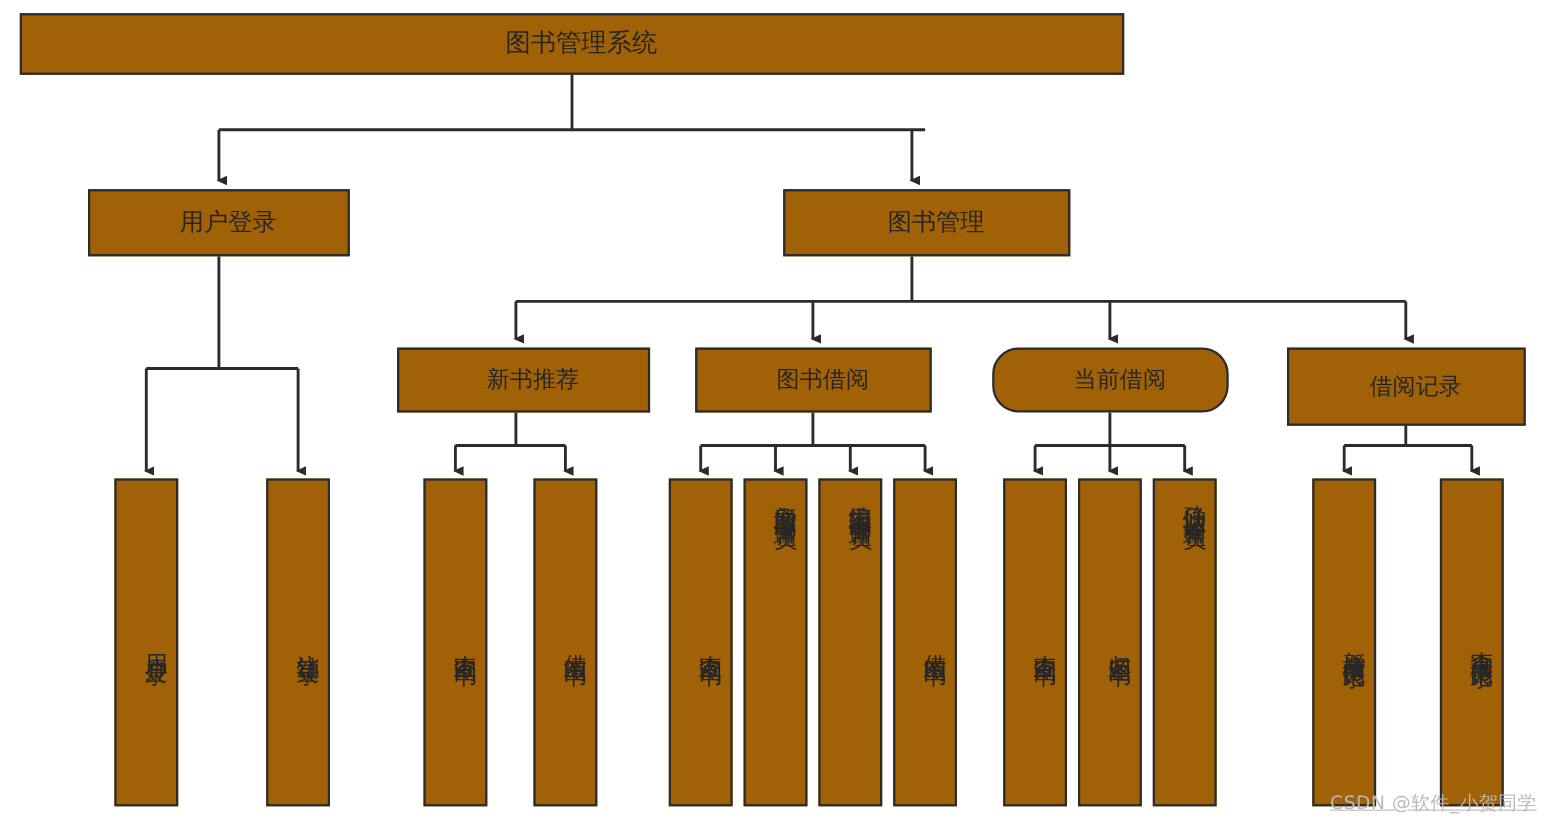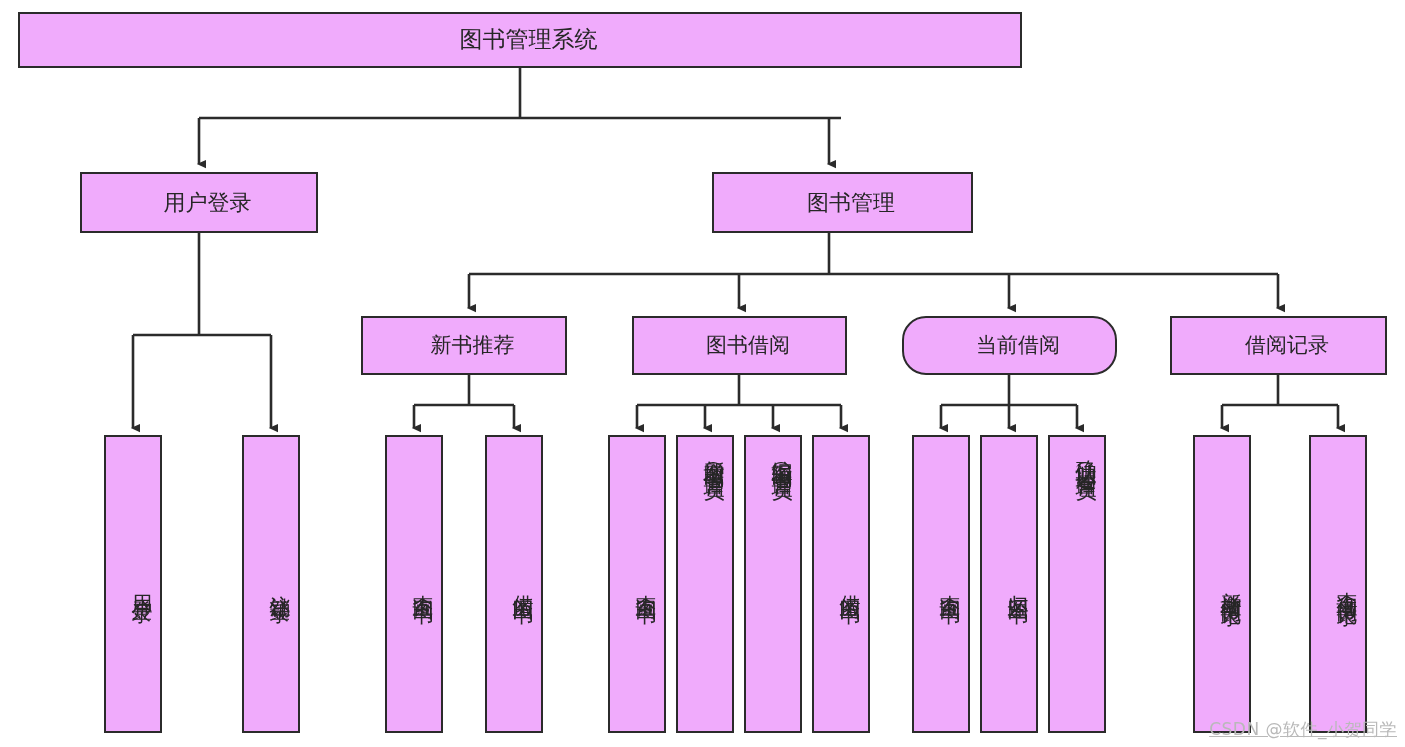--- a/index.html
+++ b/index.html
@@ -22,21 +22,21 @@
     position: absolute;
     left: 0;
     top: 0;
     width: 1405px;
     height: 747px;
     pointer-events: none;
   }
   .node {
     position: absolute;
     box-sizing: border-box;
-    background: #f0abfc;
+    background: #a16207;
     border: 2px solid #2b2b2b;
     display: flex;
     align-items: center;
     justify-content: center;
     z-index: 2;
     padding-left: 17px;
   }
   .node-label {
     color: #262626;
     text-align: center;
@@ -144,30 +144,30 @@
     <span class="node-label">图书管理系统</span>
   </div>
 
   <div class="node level-1" style="left:80px; top:172px; width:238px; height:61px;">
     <span class="node-label">用户登录</span>
   </div>
   <div class="node level-1" style="left:712px; top:172px; width:261px; height:61px;">
     <span class="node-label">图书管理</span>
   </div>
 
-  <div class="node level-2" style="left:361px; top:316px; width:206px; height:59px;">
+  <div class="node level-2" style="left:361px; top:316px; width:230px; height:59px;">
     <span class="node-label">新书推荐</span>
   </div>
   <div class="node level-2" style="left:632px; top:316px; width:215px; height:59px;">
     <span class="node-label">图书借阅</span>
   </div>
   <div class="node level-2" style="left:902px; top:316px; width:215px; height:59px;border-radius:24px;">
     <span class="node-label">当前借阅</span>
   </div>
-  <div class="node level-2" style="left:1170px; top:316px; width:217px; height:59px;">
+  <div class="node level-2" style="left:1170px; top:316px; width:217px; height:71px;">
     <span class="node-label">借阅记录</span>
   </div>
 
   <div class="node leaf align-middle" style="left:104px; top:435px; width:58px; height:298px;">
     <span class="node-label">用户登录</span>
   </div>
   <div class="node leaf align-middle" style="left:242px; top:435px; width:58px; height:298px;">
     <span class="node-label">注销登录</span>
   </div>
 

